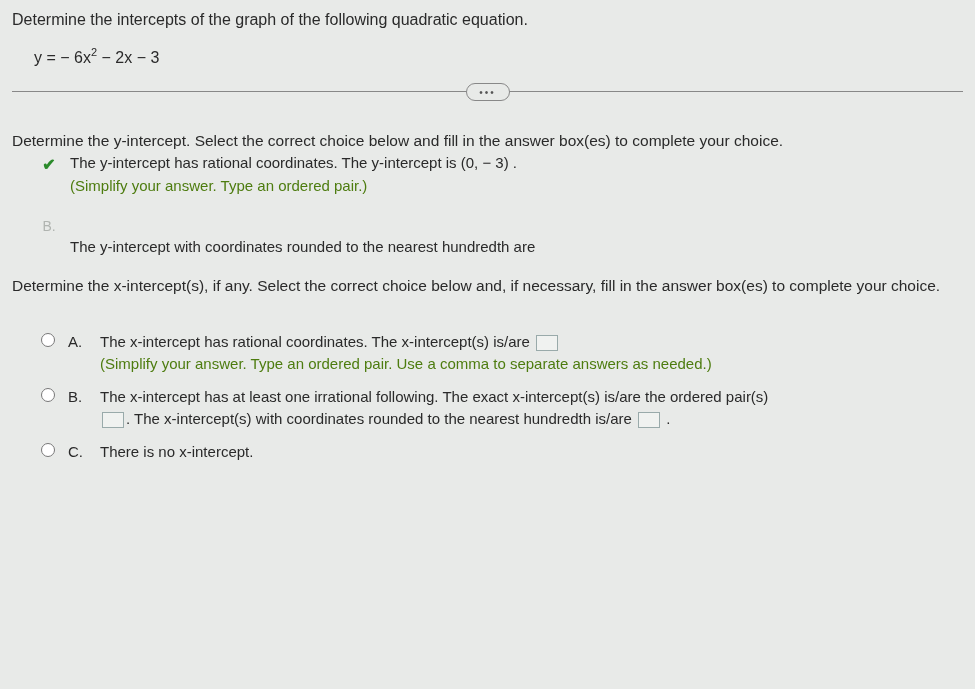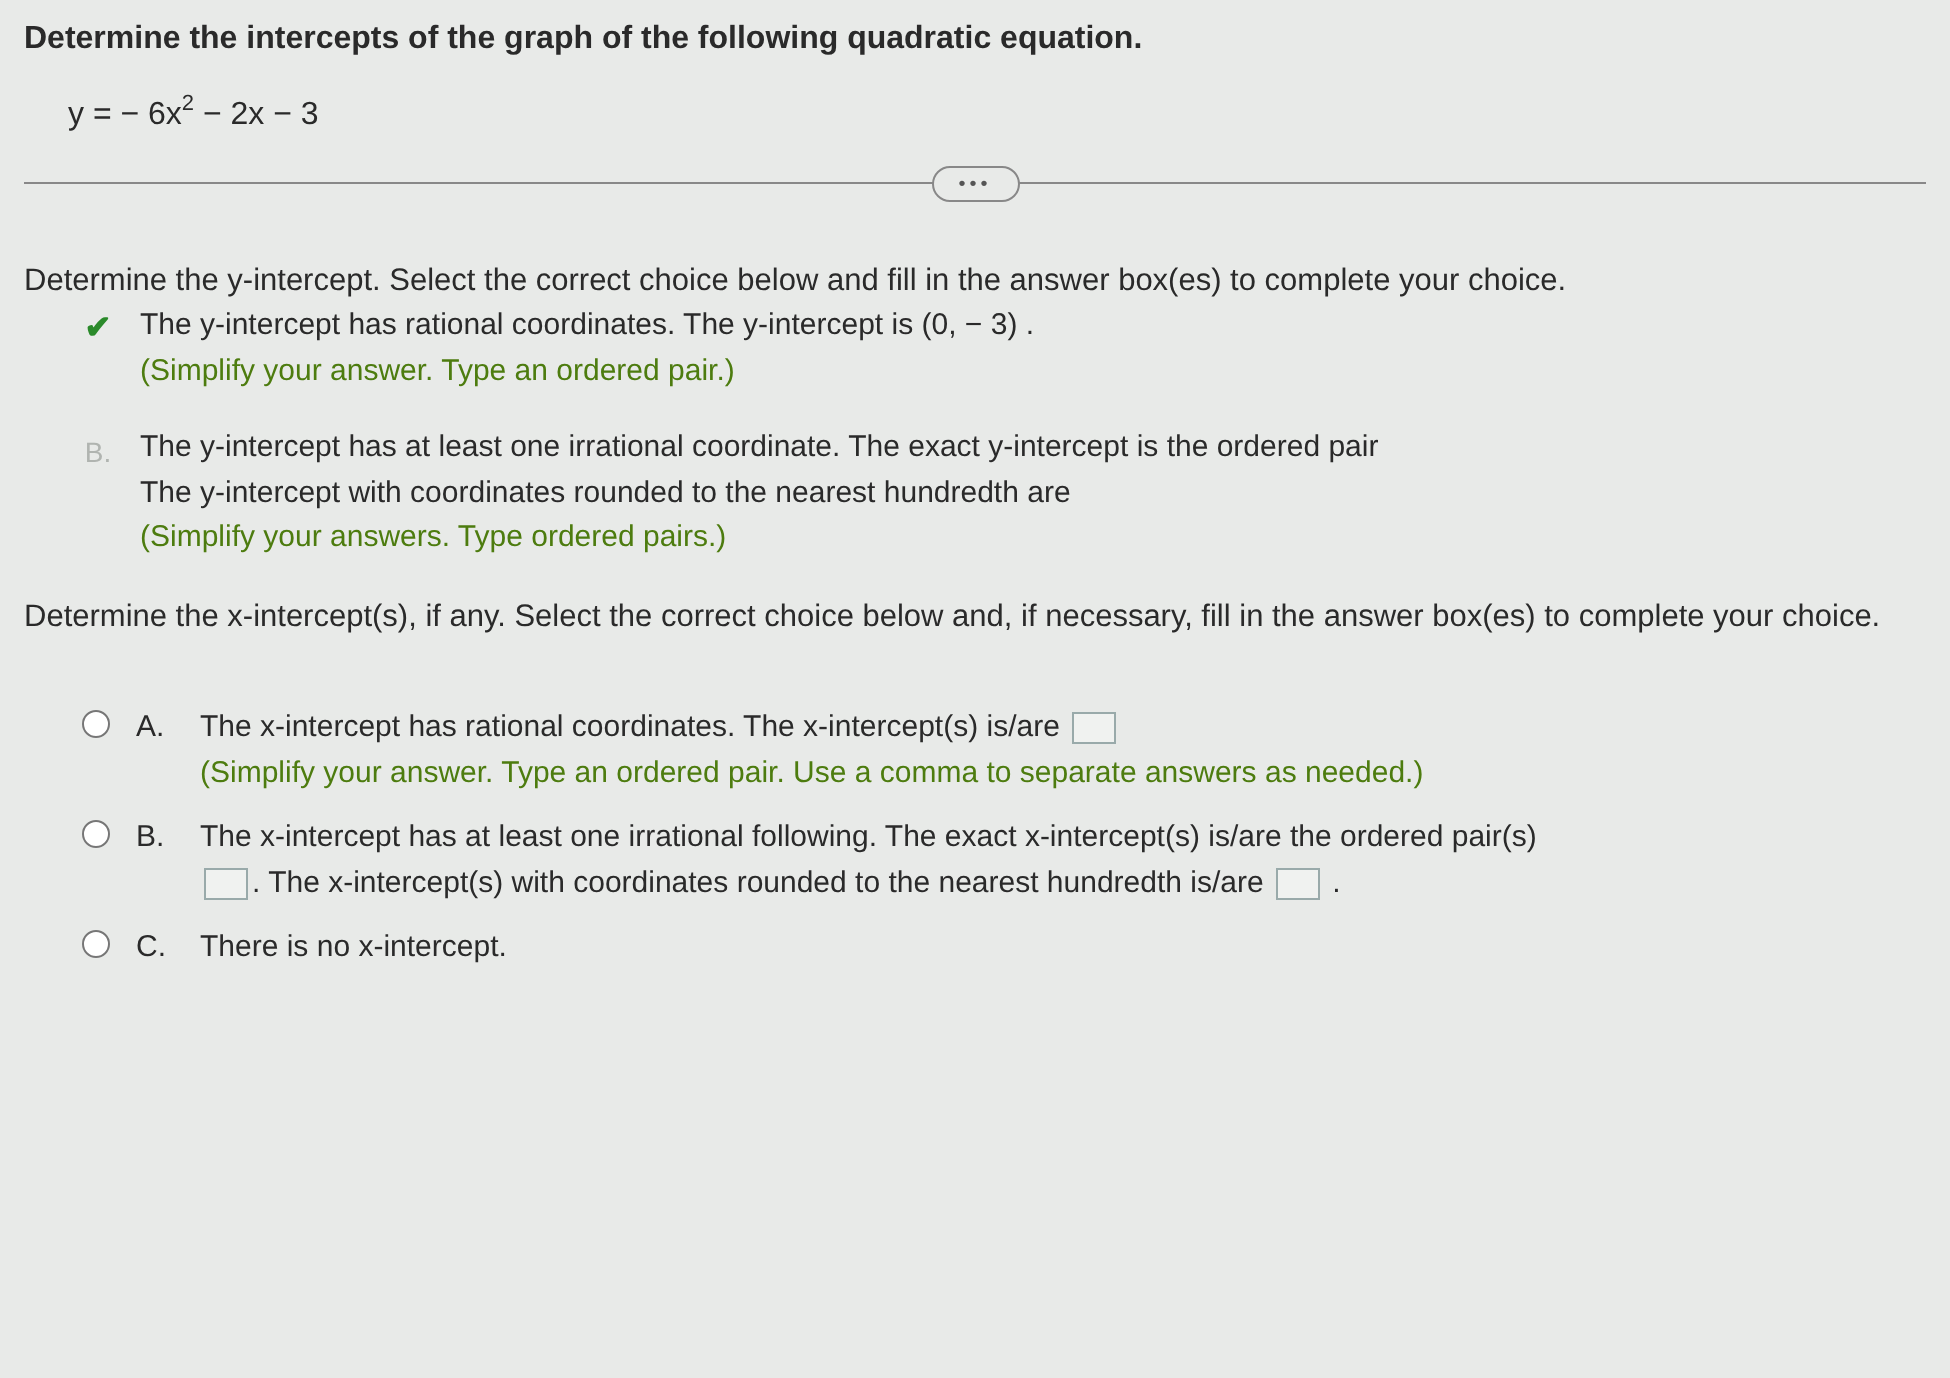--- a/index.html
+++ b/index.html
@@ -8,21 +8,21 @@
     background: #e8eae8;
     width: 975px;
     height: 689px;
     overflow: hidden;
     padding: 8px 12px;
     color: #2a2a2a;
     font-size: 15px;
     line-height: 1.5;
     position: relative;
   }
-  .question-prompt { margin-bottom: 14px; font-size: 16px; font-weight: bold; }
+  .question-prompt { margin-bottom: 14px; font-size: 16px; }
   .equation { margin-left: 22px; font-size: 16px; margin-bottom: 11px; }
   .sup { font-size: 11px; position: relative; top: -7px; }
   .divider-row { position: relative; height: 20px; margin-bottom: 28px; }
   .hr { border: none; border-top: 1px solid #888; position: absolute; top: 10px; left: 0; right: 0; }
   .pill {
     position: absolute; top: 2px; left: 50%; transform: translateX(-50%);
     background: #e8eae8; border: 1px solid #888; border-radius: 10px;
     width: 44px; height: 18px; display: flex; align-items: center; justify-content: center;
     font-size: 10px; color: #555; letter-spacing: 2px;
   }
@@ -74,23 +74,22 @@
       <span>The y-intercept has rational coordinates. The y-intercept is  </span><span>(0, − 3)</span><span> .</span><br>
       <span class="hint">(Simplify your answer. Type an ordered pair.)</span>
     </div>
   </div>
 
   <div class="choice">
     <div class="choice-marker">
       <span class="faded-letter">B.</span>
     </div>
     <div class="choice-body">
-      <span>The y-intercept has at least one irrational coordinate. The exact y-intercept is the ordered pair</span><br>
+      <br>
       <span>The y-intercept with coordinates rounded to the nearest hundredth are</span><br>
-      <span class="hint">(Simplify your answers. Type ordered pairs.)</span>
     </div>
   </div>
 
 </div>
 
 <div class="section-prompt section2">Determine the x-intercept(s), if any. Select the correct choice below and, if necessary, fill in the answer box(es) to complete your choice.</div>
 
 <div class="xchoices">
 
   <div class="xchoice">

